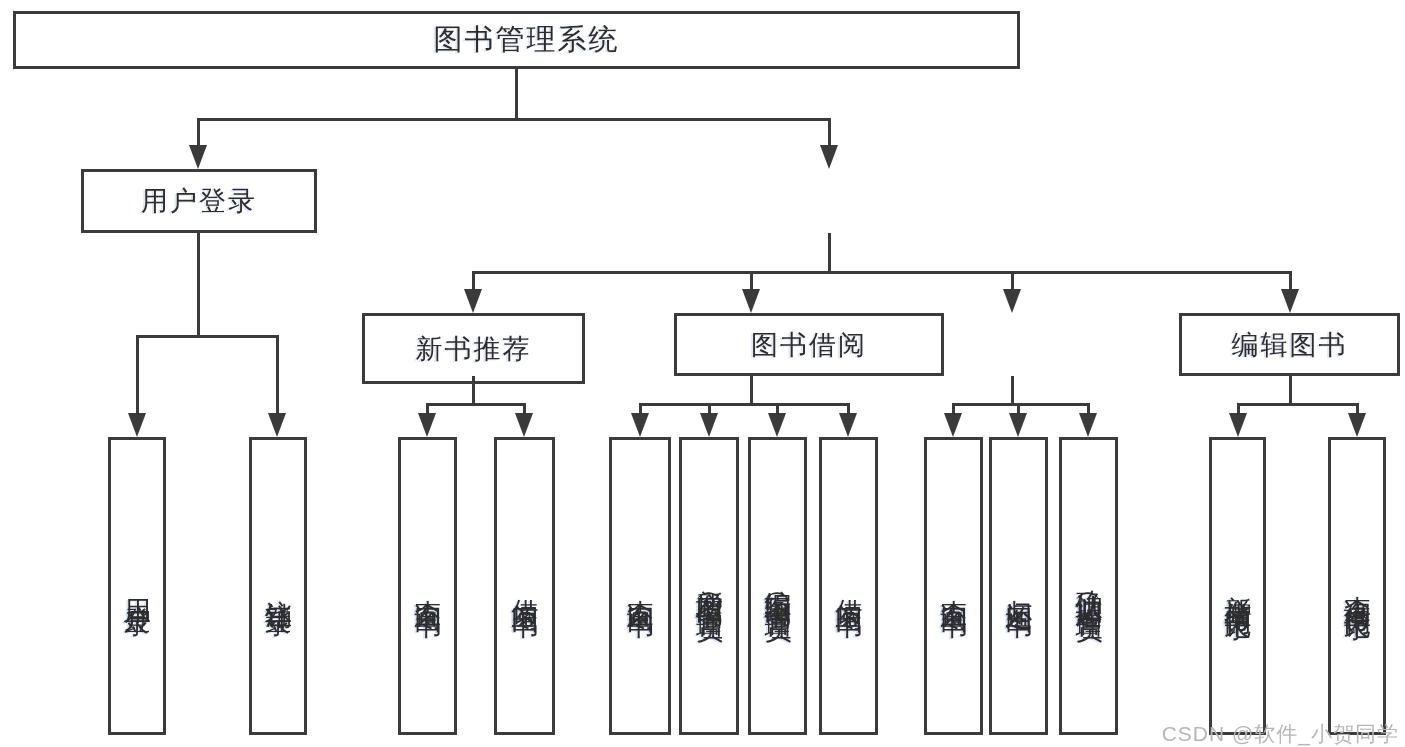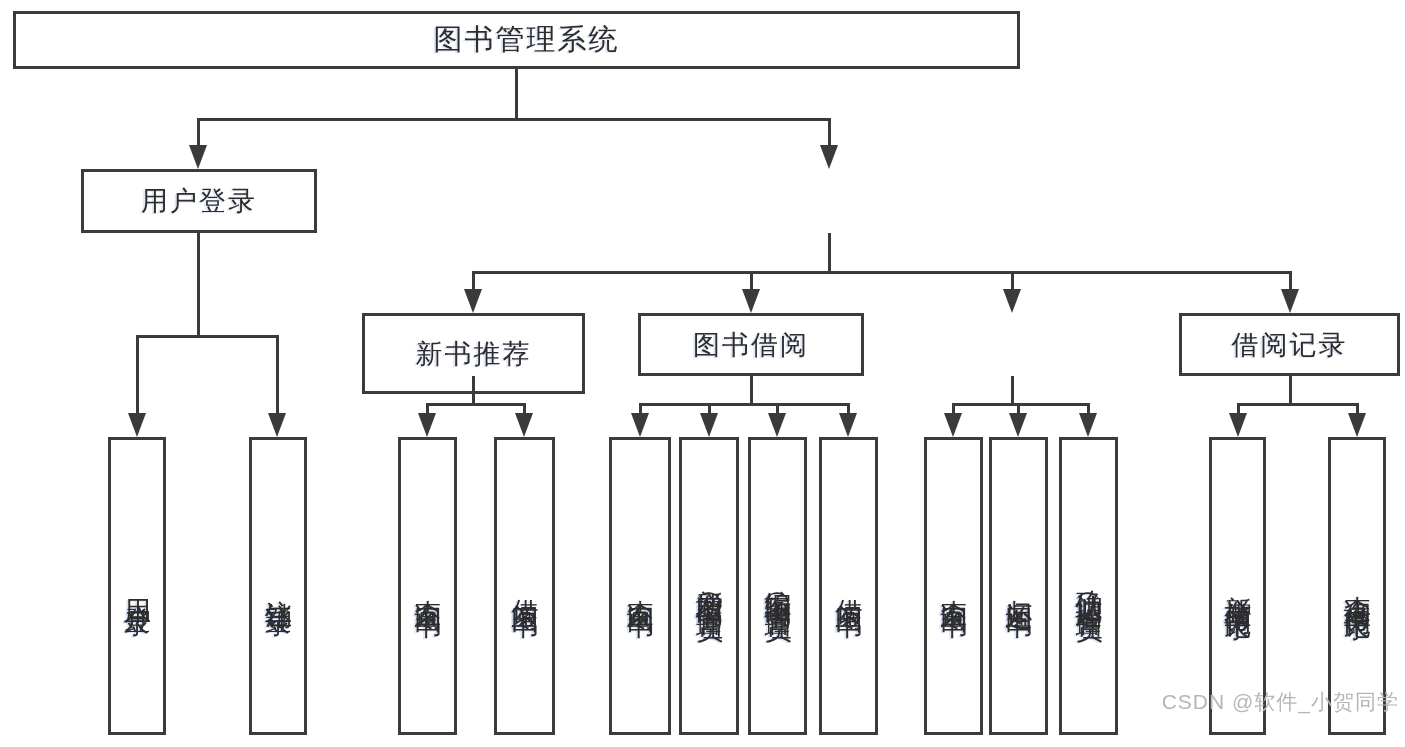--- a/index.html
+++ b/index.html
@@ -38,21 +38,21 @@
   .hline { height: 3px; }
   .arrow {
     position: absolute;
     width: 0; height: 0;
     border-left: 9px solid transparent;
     border-right: 9px solid transparent;
     border-top: 24px solid #3a3a3a;
   }
   .watermark {
     position: absolute;
-    top: 688px;
+    top: 720px;
     right: 6px;
     font-size: 21px;
     color: #b6b6b6;
     letter-spacing: 1px;
     z-index: 5;
     text-shadow: none;
   }
 </style>
 </head>
 <body>
@@ -81,23 +81,23 @@
   <div class="hline" style="left:472px; top:271px; width:820px;"></div>
   <div class="vline" style="left:472px; top:271px; height:19px;"></div>
   <div class="arrow" style="left:464px; top:289px;"></div>
   <div class="vline" style="left:750px; top:271px; height:19px;"></div>
   <div class="arrow" style="left:742px; top:289px;"></div>
   <div class="vline" style="left:1011px; top:271px; height:19px;"></div>
   <div class="arrow" style="left:1003px; top:289px;"></div>
   <div class="vline" style="left:1289px; top:271px; height:19px;"></div>
   <div class="arrow" style="left:1281px; top:289px;"></div>
 
-  <div class="box h-label" style="left:362px; top:313px; width:223px; height:81px;">新书推荐</div>
-  <div class="box h-label" style="left:638px; top:313px; width:226px; height:63px;">图书借阅</div>
-  <div class="box h-label" style="left:1179px; top:313px; width:221px; height:63px;">借阅记录</div>
+  <div class="box h-label" style="left:362px; top:313px; width:223px; height:71px;">新书推荐</div>
+  <div class="box h-label" style="left:674px; top:313px; width:270px; height:63px;">图书借阅</div>
+  <div class="box h-label" style="left:1179px; top:313px; width:221px; height:63px;">编辑图书</div>
 
   <div class="vline" style="left:472px; top:376px; height:29px;"></div>
   <div class="hline" style="left:426px; top:403px; width:100px;"></div>
   <div class="vline" style="left:426px; top:403px; height:12px;"></div>
   <div class="arrow" style="left:418px; top:413px;"></div>
   <div class="vline" style="left:523px; top:403px; height:12px;"></div>
   <div class="arrow" style="left:515px; top:413px;"></div>
 
   <div class="vline" style="left:750px; top:376px; height:29px;"></div>
   <div class="hline" style="left:639px; top:403px; width:211px;"></div>

